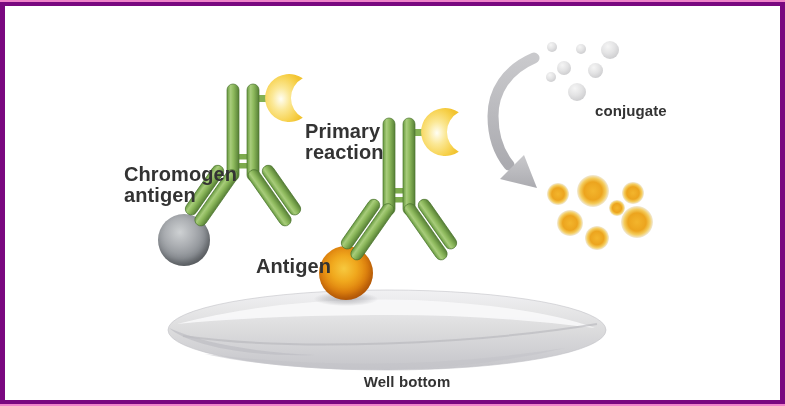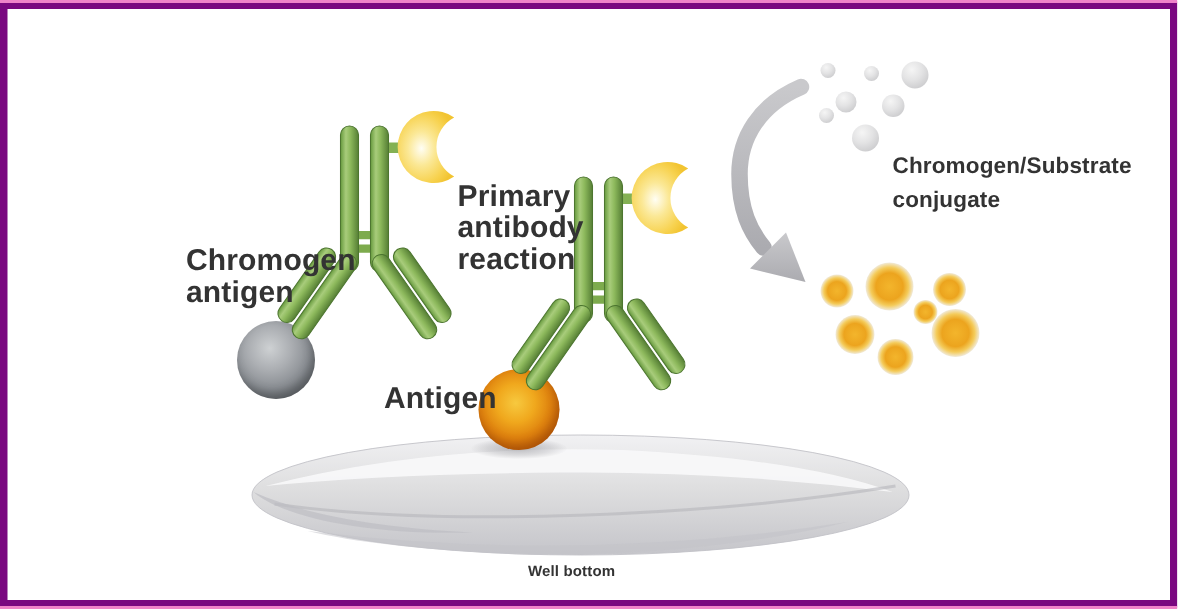--- a/index.html
+++ b/index.html
@@ -8,21 +8,21 @@
     font-family:"Liberation Sans",sans-serif;overflow:hidden;
   }
   .accent-line{position:absolute;left:0;width:785px;height:2px;background:#EF83C9;z-index:21;}
   .accent-top{top:0;} .accent-bottom{bottom:0;}
   .frame{position:absolute;left:0;right:0;top:1px;bottom:1px;border:5px solid #7A0880;pointer-events:none;z-index:20;}
   .label{
     position:absolute;color:#333;font-weight:700;font-size:20px;line-height:21px;z-index:6;
     letter-spacing:0.1px;
   }
   .label-chromogen{font-size:15px;line-height:23px;}
-  .label-well{font-size:10px;width:110px;text-align:left;}
+  .label-well{font-size:15px;width:110px;text-align:center;}
   .sphere{position:absolute;border-radius:50%;z-index:2;}
   .sphere-gray{
     background:radial-gradient(circle at 42% 35%, #ced1d3 0%, #abaeb2 32%, #8b8f94 58%, #63676b 85%, #55585c 100%);
     box-shadow:inset -2px -4px 6px rgba(40,42,45,.35);
   }
   .sphere-orange{
     background:radial-gradient(circle at 46% 42%, #f7c93f 0%, #f0a81d 30%, #de810e 55%, #c25c08 82%, #a84c06 100%);
     box-shadow:inset -2px -4px 6px rgba(120,50,0,.35);
   }
   .sphere-shadow{
@@ -153,28 +153,26 @@
   <div class="dot-orange" style="left:621px;top:206px;width:32px;height:32px"></div>
   <div class="dot-orange" style="left:585px;top:226px;width:24px;height:24px"></div>
 
   <div class="label" style="left:124px;top:164px">
     <div>Chromogen</div>
     <div>antigen</div>
   </div>
 
   <div class="label" style="left:305px;top:121px">
     <div>Primary</div>
-    <div>antibody</div>
     <div>reaction</div>
   </div>
 
   <div class="label" style="left:256px;top:256px">Antigen</div>
 
   <div class="label label-chromogen" style="left:595px;top:99px">
-    <div>Chromogen/Substrate</div>
     <div>conjugate</div>
   </div>
 
   <div class="label label-well" style="left:352px;top:371px">Well bottom</div>
 
   <div class="accent-line accent-top"></div>
   <div class="accent-line accent-bottom"></div>
   <div class="frame"></div>
 
 </div>

